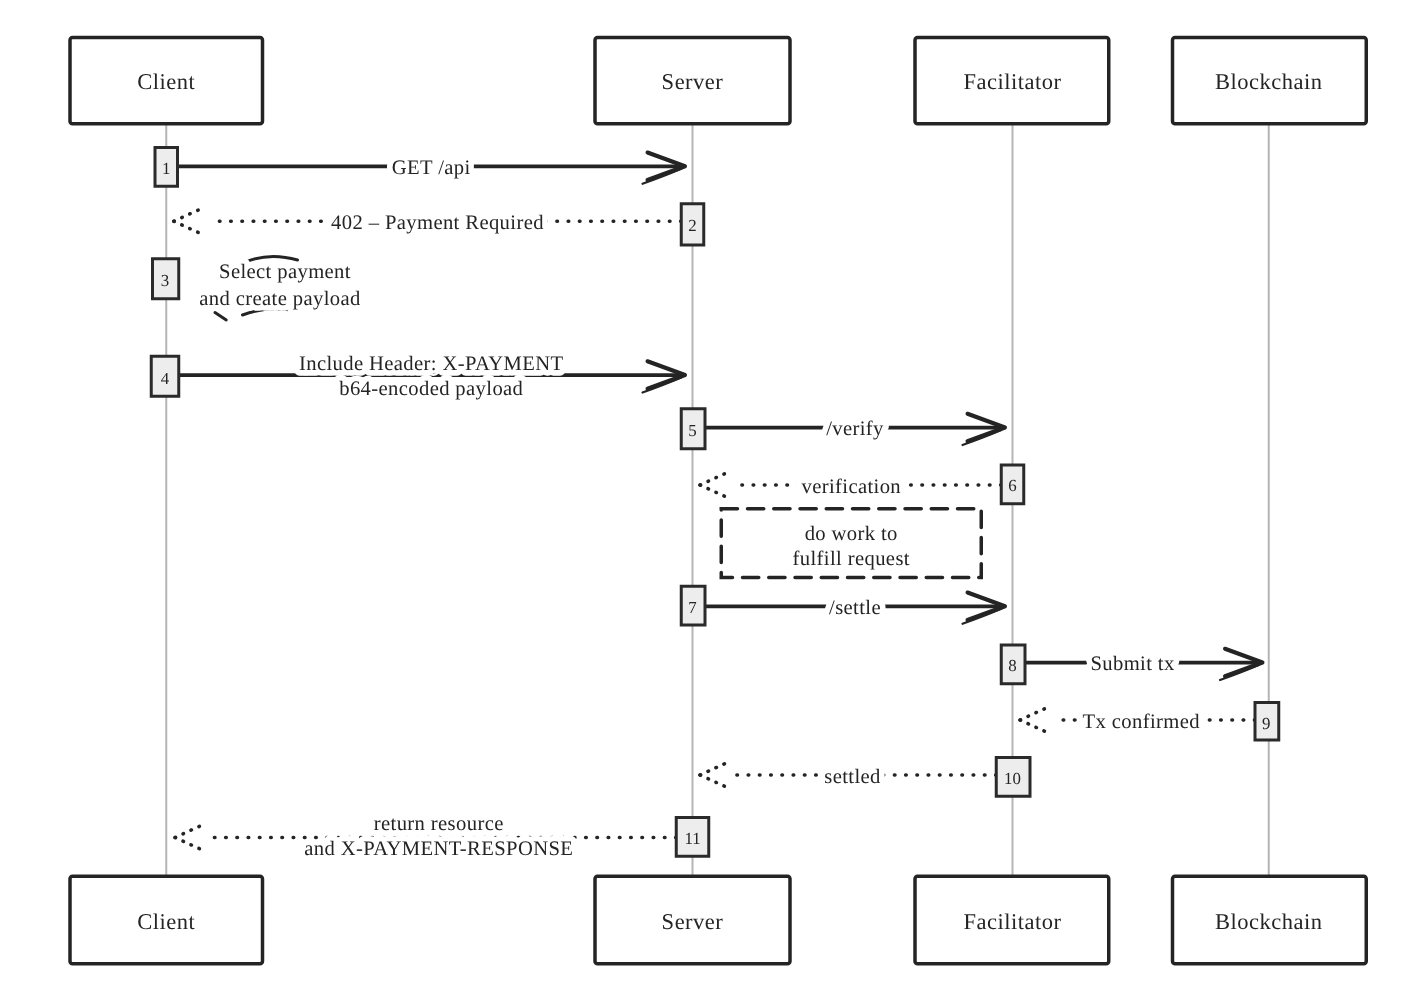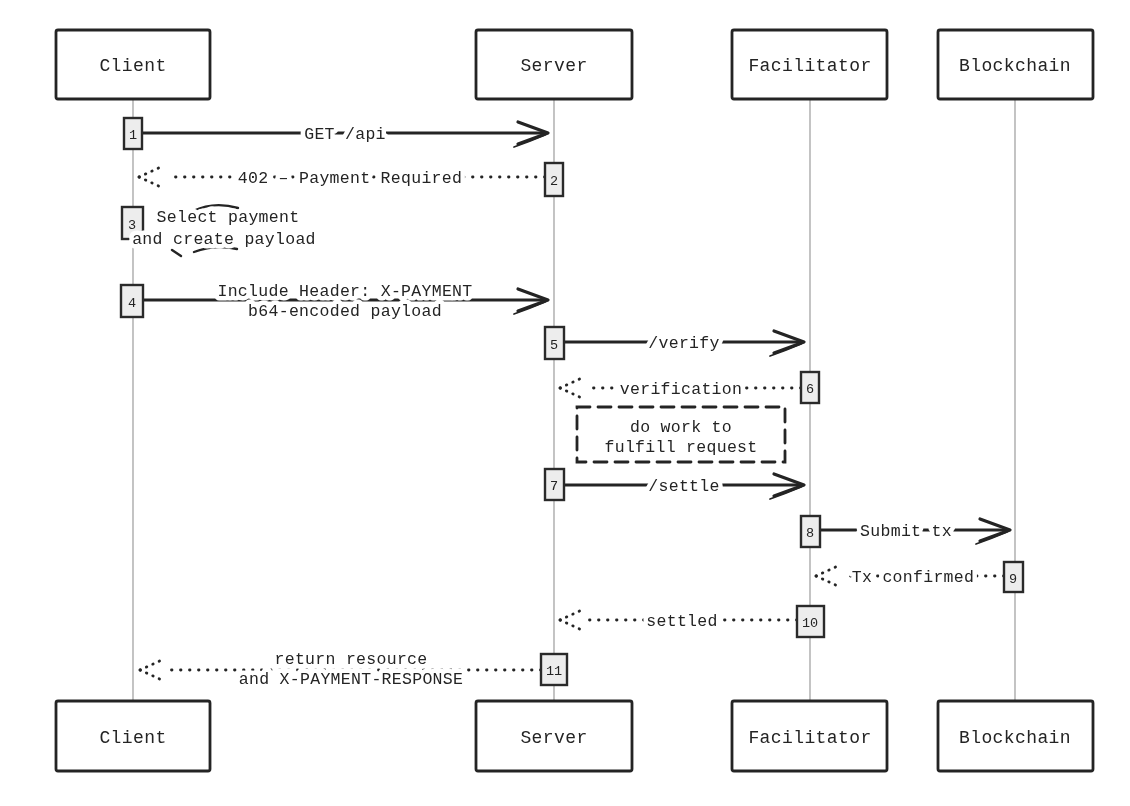--- a/index.html
+++ b/index.html
@@ -1,17 +1,17 @@
 <!DOCTYPE html>
 <html><head>
 <meta charset="utf-8">
 <style>
   html,body{margin:0;padding:0;background:#ffffff;}
   .stage{position:relative;width:1130px;height:806px;background:#ffffff;overflow:hidden;
-         font-family:Liberation Mono, monospace;border-radius:23px;}
+         font-family:Liberation Serif, serif;border-radius:23px;}
   svg{display:block;}
   .actor-box{fill:#ffffff;stroke:#242424;stroke-width:2.8;}
   .actor-label{fill:#242424;font-size:18px;letter-spacing:.4px;text-anchor:middle;}
   .lifeline{stroke:#b5b5b5;stroke-width:1.6;}
   .step-box{fill:#ededed;stroke:#2a2a2a;stroke-width:2.4;}
   .step-num{fill:#242424;font-size:13.5px;text-anchor:middle;}
   .msg-label{fill:#242424;font-size:16.5px;letter-spacing:.3px;text-anchor:middle;
              paint-order:stroke;stroke:#ffffff;stroke-width:9px;stroke-linejoin:round;}
   .solid-line{stroke:#242424;stroke-width:3;fill:none;stroke-linecap:round;}
   .chev{stroke:#242424;stroke-width:3.2;fill:none;stroke-linecap:round;stroke-linejoin:round;}

